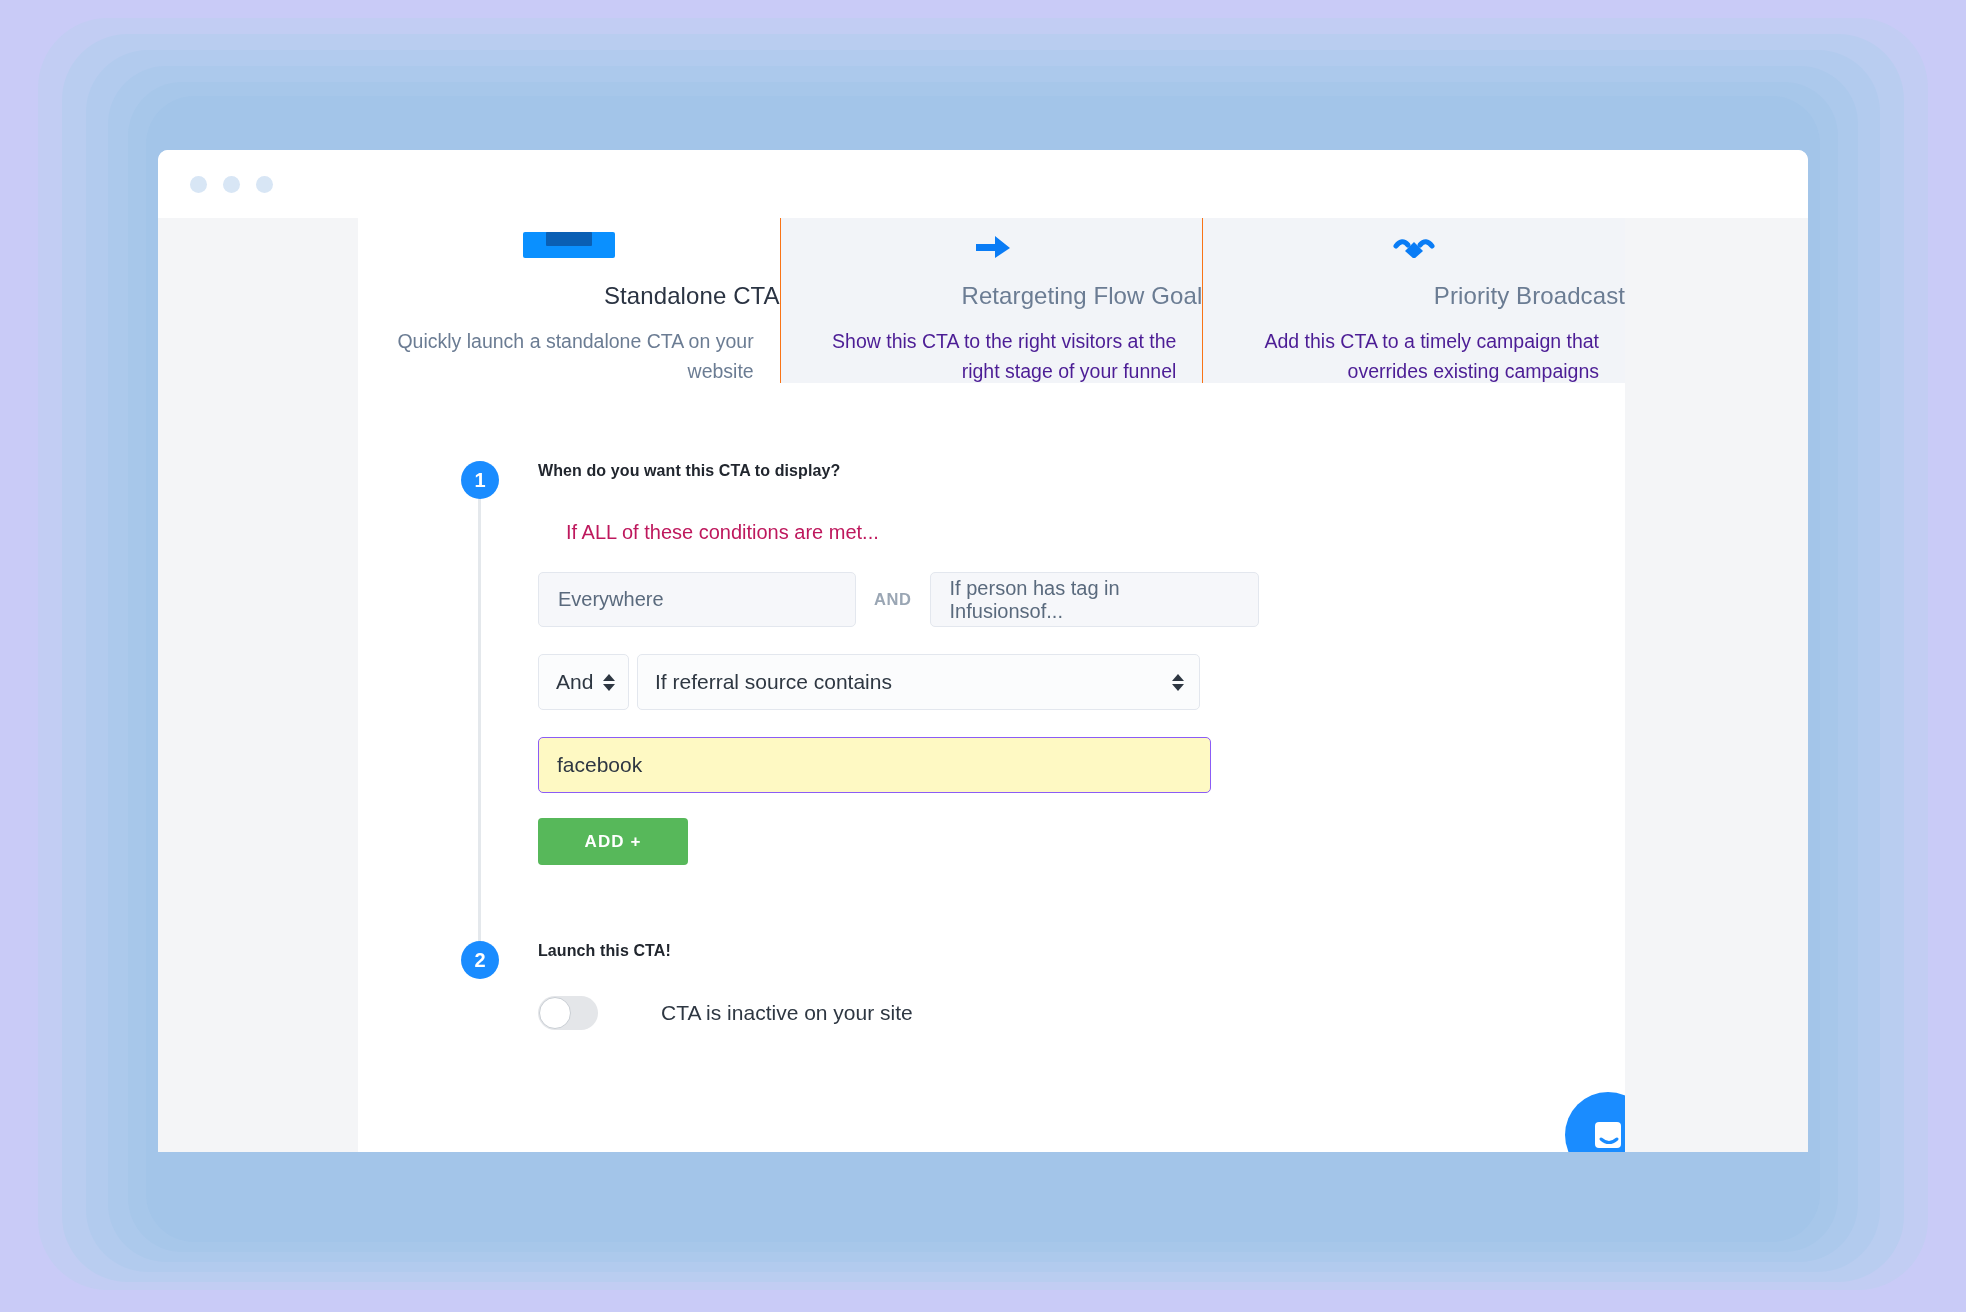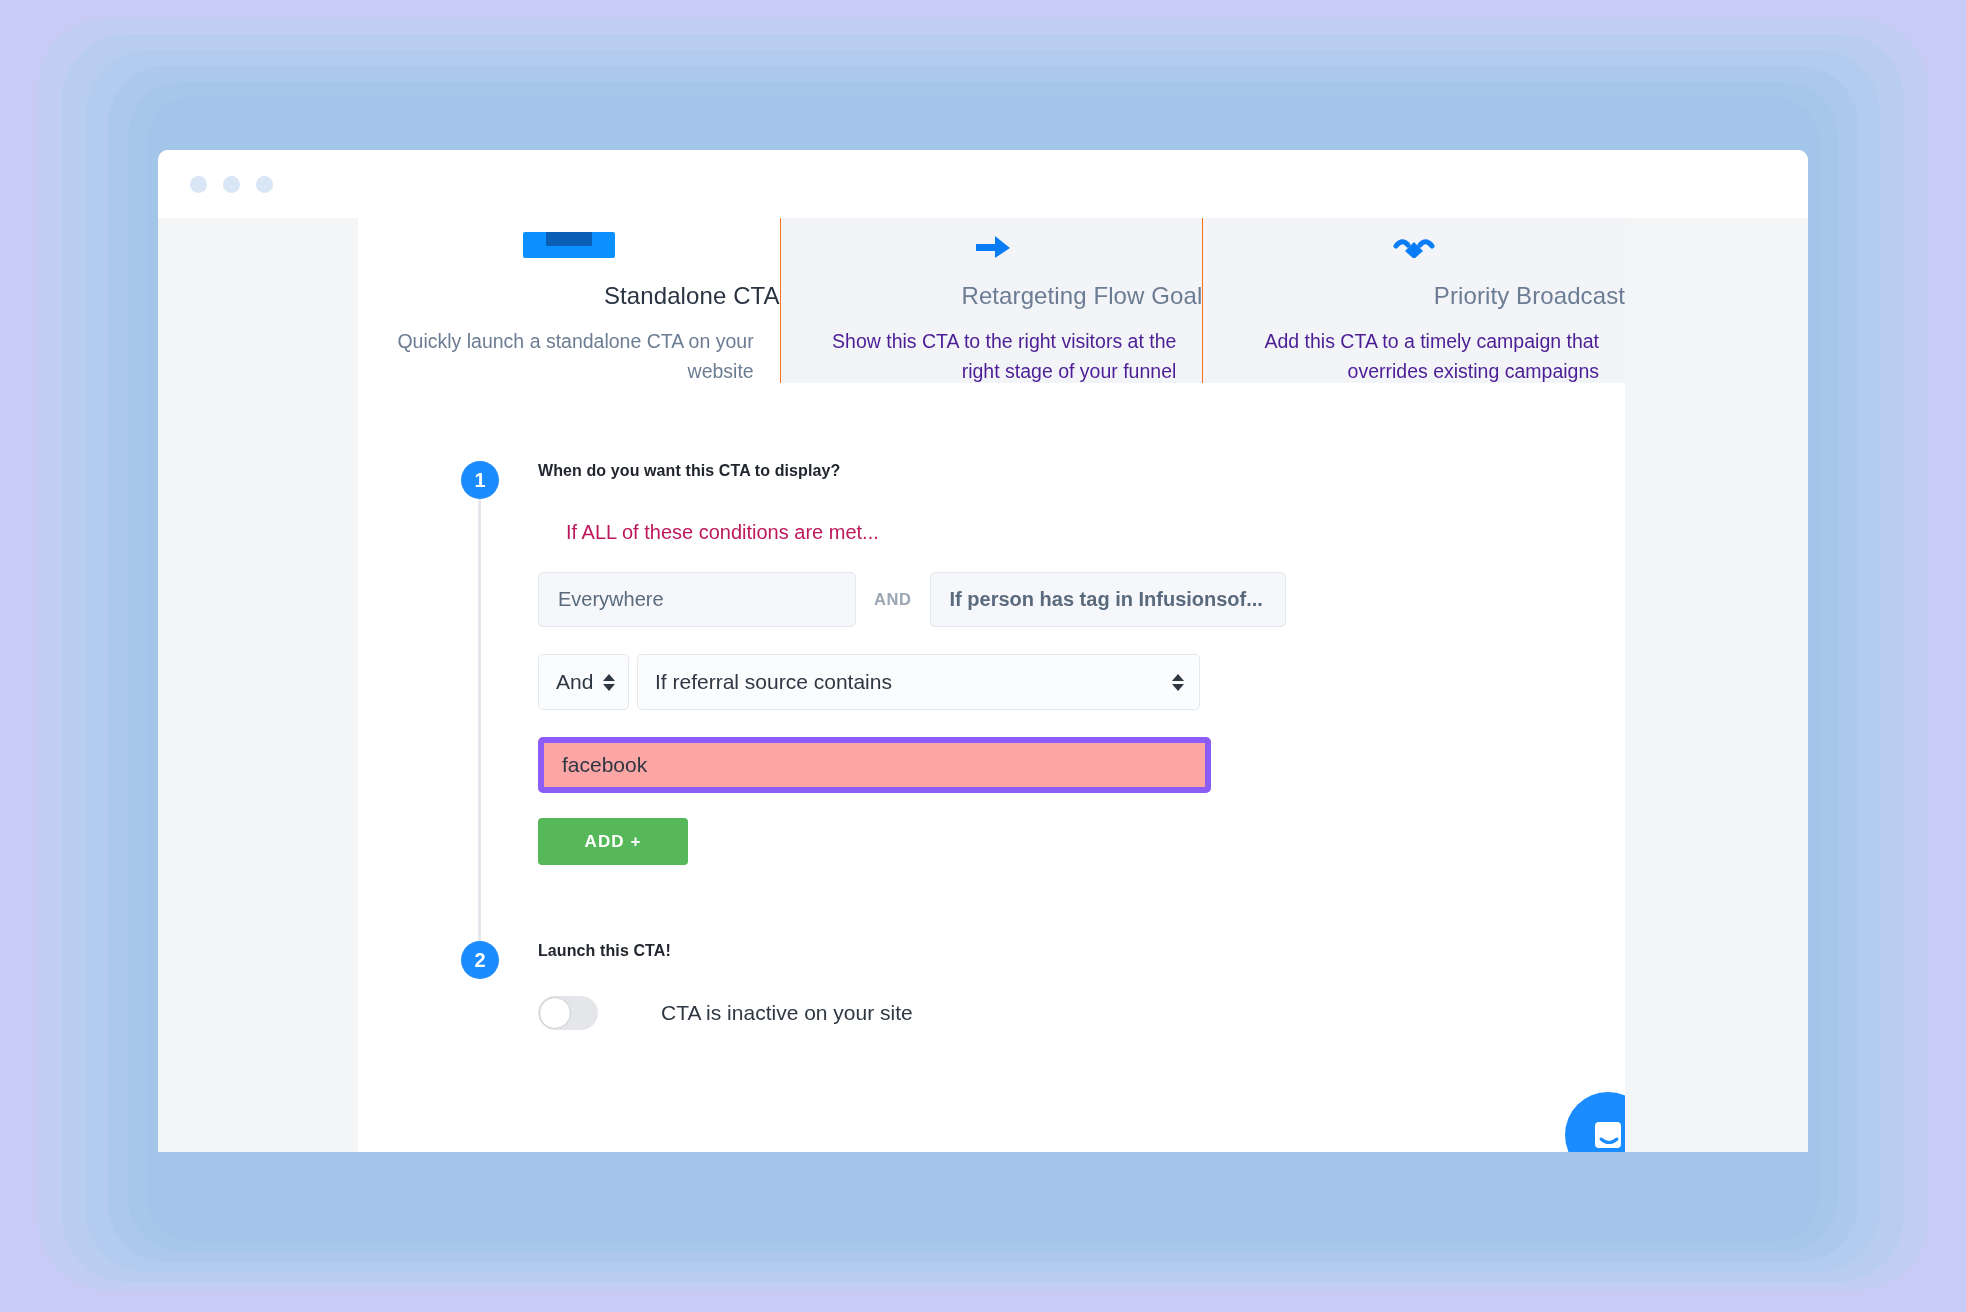--- a/index.html
+++ b/index.html
@@ -188,21 +188,21 @@
     border: 1px solid #e3e7ee;
     border-radius: 5px;
     display: flex;
     align-items: center;
     padding: 0 19px;
     font-size: 20px;
     color: #5a6a7d;
     cursor: pointer;
   }
   .pill-everywhere { width: 318px; }
-  .pill-tag        { width: 356px; font-weight: bold; }
+  .pill-tag        { width: 329px; }
   .and-label {
     font-size: 16.5px;
     font-weight: 700;
     color: #9aa6b4;
     letter-spacing: .6px;
     padding: 0 18px;
   }
 
   
   .select-row {
@@ -239,22 +239,22 @@
     border-left: 6px solid transparent;
     border-right: 6px solid transparent;
   }
   .stepper .up   { border-bottom: 7px solid #2e3742; }
   .stepper .down { border-top: 7px solid #2e3742; }
 
   
   .textinput {
     width: 673px;
     height: 56px;
-    background: #fca5a5;
-    border: 6px solid #8b5cf6;
+    background: #fef9c3;
+    border: 1px solid #8b5cf6;
     border-radius: 5px;
     margin-top: 27px;
     display: flex;
     align-items: center;
     padding: 0 18px;
     font-size: 21px;
     color: #2e3742;
     cursor: text;
   }
 

